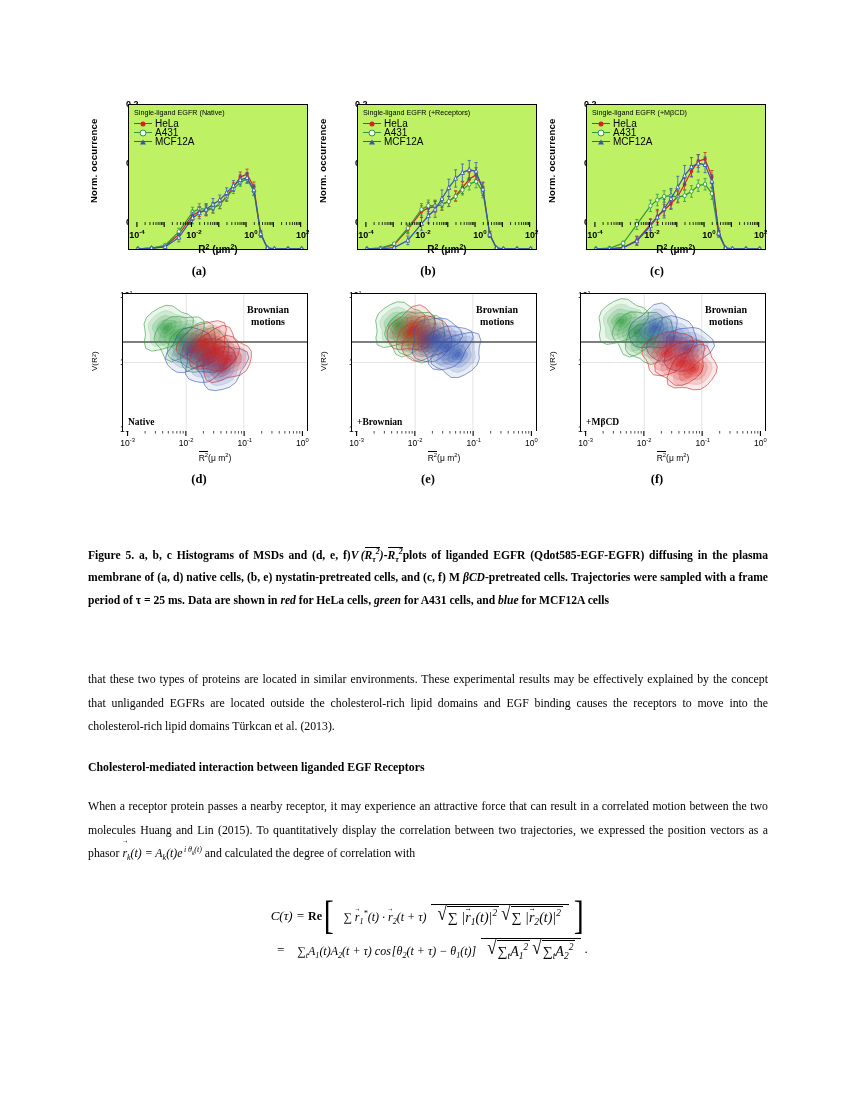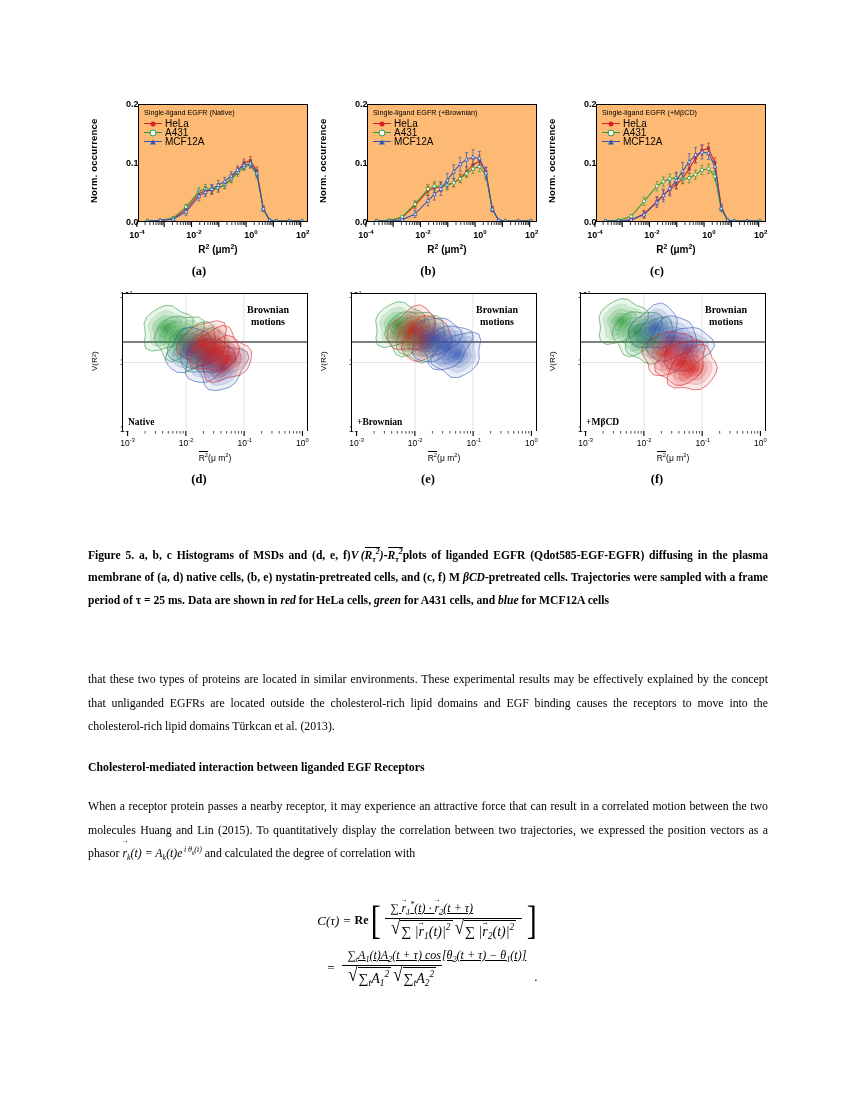--- a/index.html
+++ b/index.html
@@ -67,27 +67,27 @@
     position: absolute;
     right: 100%;
     transform: translateY(-50%);
     font-size: 9px;
     font-weight: bold;
     padding-right: 3px;
     white-space: nowrap;
   }
   .plotbox {
     position: absolute;
-    left: 50px;
+    left: 40px;
     top: 4px;
     right: 2px;
-    height: 118px;
+    height: 146px;
     border: 1.4px solid #000;
     box-sizing: border-box;
-    background: #fdba74;
+    background: #bef264;
     overflow: hidden;
   }
   .legend {
     position: absolute;
     left: 5px;
     top: 3px;
     font-size: 7.2px;
     line-height: 1.45;
     z-index: 5;
   }
@@ -265,25 +265,24 @@
     width: 680px;
     text-align: center;
     font-family: "Liberation Serif", serif;
     font-size: 13px;
   }
   .eqline { display: flex; justify-content: center; align-items: center; }
   .eqline2 { margin-top: 6px; padding-left: 8px; }
   .mathi { font-style: italic; }
   .frac {
     display: inline-flex;
-    flex-direction: column;
-    align-items: flex-start;
+    flex-direction: row;
+    align-items: flex-end;
     vertical-align: middle;
     margin: 0 3px;
-    text-decoration: underline;
   }
   .frac > .num { padding: 0 5px 1px 5px; font-size: 12px; }
   .frac > .den { border-top: 1px solid #000; padding: 1px 5px 0 5px; font-size: 12px; }
   .bigbr {
     font-size: 40px;
     line-height: 0.8;
     font-family: "Liberation Serif", serif;
     display: inline-block;
     transform: scaleX(0.75);
   }
@@ -624,21 +623,21 @@
       </div>
 
       <div class="panel">
         <div class="hist-wrap">
           <div class="ylab">Norm. occurrence</div>
           <div class="ytick" style="left:38px;top:4px;">0.2</div>
           <div class="ytick" style="left:38px;top:63px;">0.1</div>
           <div class="ytick" style="left:38px;top:122px;">0.0</div>
           <div class="plotbox">
             <div class="legend">
-              <div class="ltitle">Single-ligand EGFR (+Brownian)</div>
+              <div class="ltitle">Single-ligand EGFR (+Receptors)</div>
               <div class="lrow">
                 <span class="lline" style="border-color:#d62222;">
                     <span class="lmark mk-dot" style="background:#d62222;"></span>
                   </span>
                 <span class="lname">HeLa</span>
               </div>
               <div class="lrow">
                 <span class="lline" style="border-color:#2e9a3e;">
                     <span class="lmark mk-dot" style="background:#fff;border:1.2px solid #2e9a3e;"></span>
                   </span>

